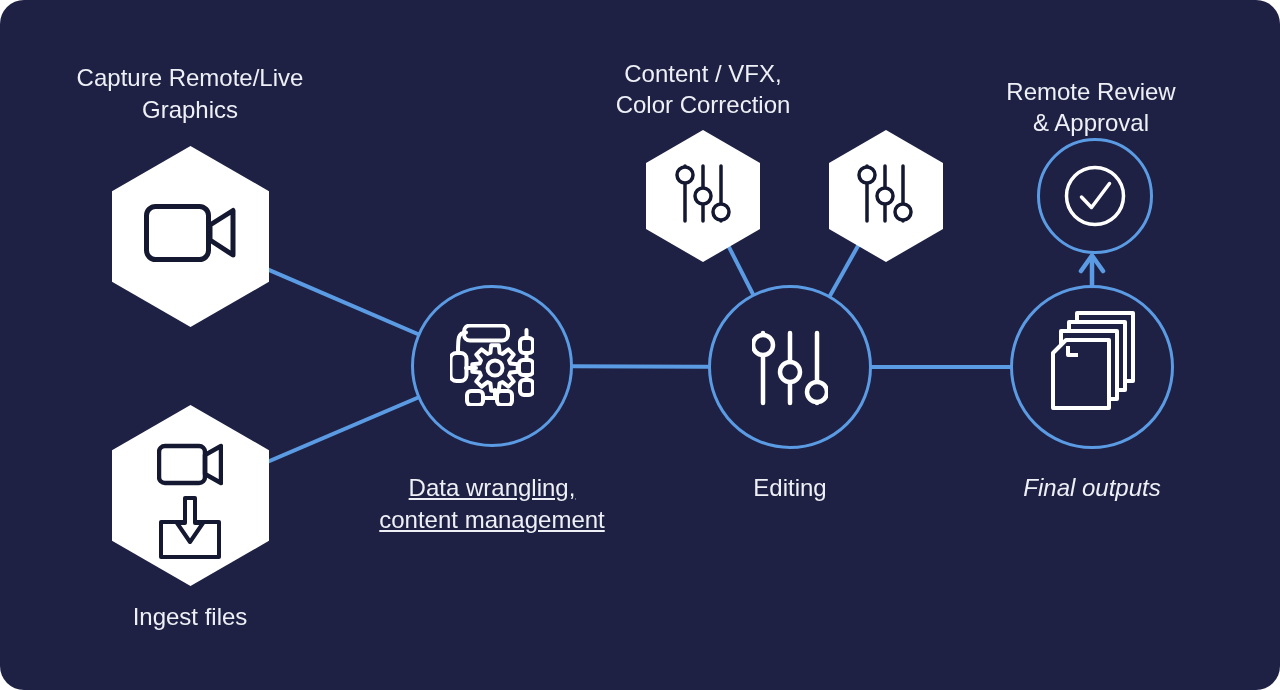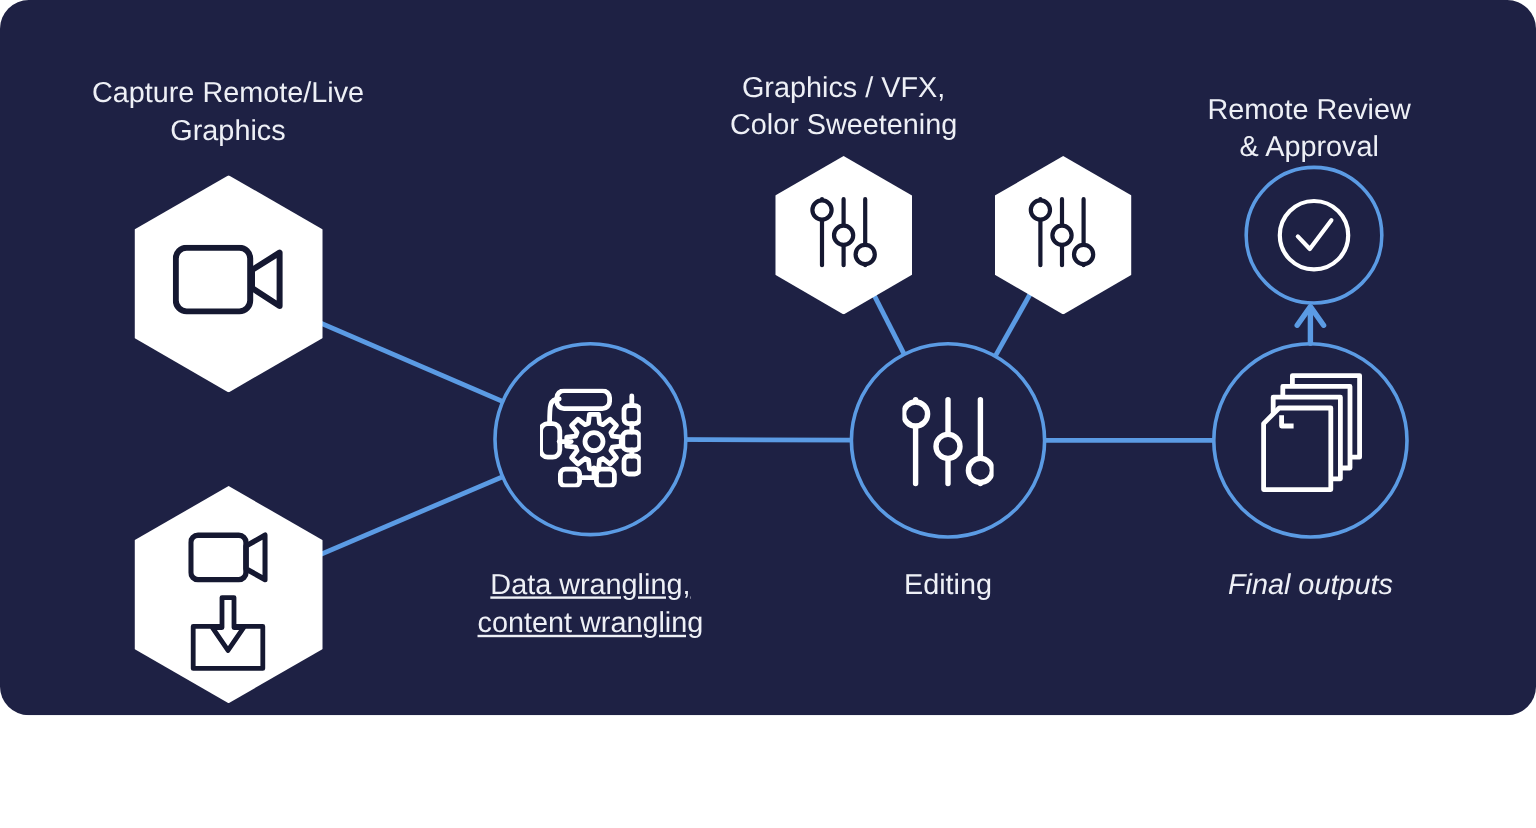--- a/index.html
+++ b/index.html
@@ -1,17 +1,17 @@
 <!DOCTYPE html>
 <html><head>
 <meta charset="utf-8">
 <style>
   html,body { margin:0; padding:0; background:#ffffff; }
   .canvas {
-    position:relative; width:1280px; height:596px;
+    position:relative; width:1280px; height:690px;
     background:#1e2144; border-radius:24px; overflow:hidden;
     font-family:"Liberation Sans", sans-serif;
   }
   svg.layer { position:absolute; left:0; top:0; pointer-events:none; }
   .connectors { z-index:1; }
   .node { position:absolute; z-index:2; box-sizing:border-box; }
   .hex {
     background:#ffffff;
     clip-path:polygon(50% 0%, 100% 25%, 100% 75%, 50% 100%, 0% 75%, 0% 25%);
   }
@@ -136,37 +136,40 @@
       <path d="M1081 271 L1092 255.5 L1103 271"></path>
     </g>
   </svg>
 
   <div class="label" style="left:190px; top:62px;">
     <div>Capture Remote/Live</div>
     <div>Graphics</div>
   </div>
 
   <div class="label tight" style="left:703px; top:58px;">
-    <div>Graphics / VFX,</div>
-    <div>Color Sweetening</div>
+    <div>Content / VFX,</div>
+    <div>Color Correction</div>
   </div>
 
 
   <div class="label tight" style="left:1091px; top:76px;">
     <div>Remote Review</div>
     <div>&amp; Approval</div>
   </div>
 
   <div class="label" style="left:492px; top:472px;text-decoration:underline;">
     <div>Data wrangling,</div>
-    <div>content wrangling</div>
+    <div>content management</div>
   </div>
 
   <div class="label" style="left:790px; top:472px;">
     <div>Editing</div>
   </div>
 
   <div class="label" style="left:1092px; top:472px;font-style:italic;">
     <div>Final outputs</div>
   </div>
 
+  <div class="label" style="left:190px; top:601px;">
+    <div>Ingest files</div>
+  </div>
 
 </div>
 
 </body></html>

